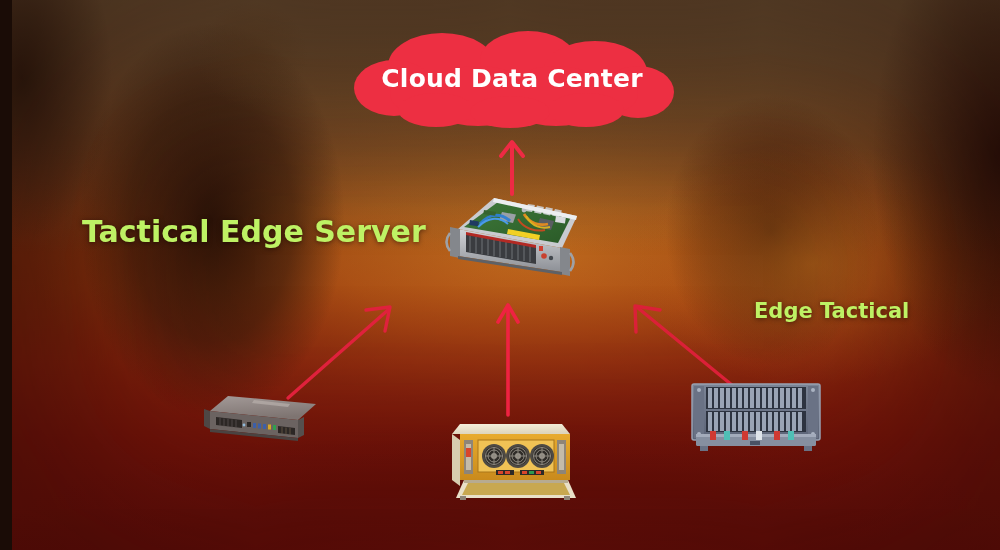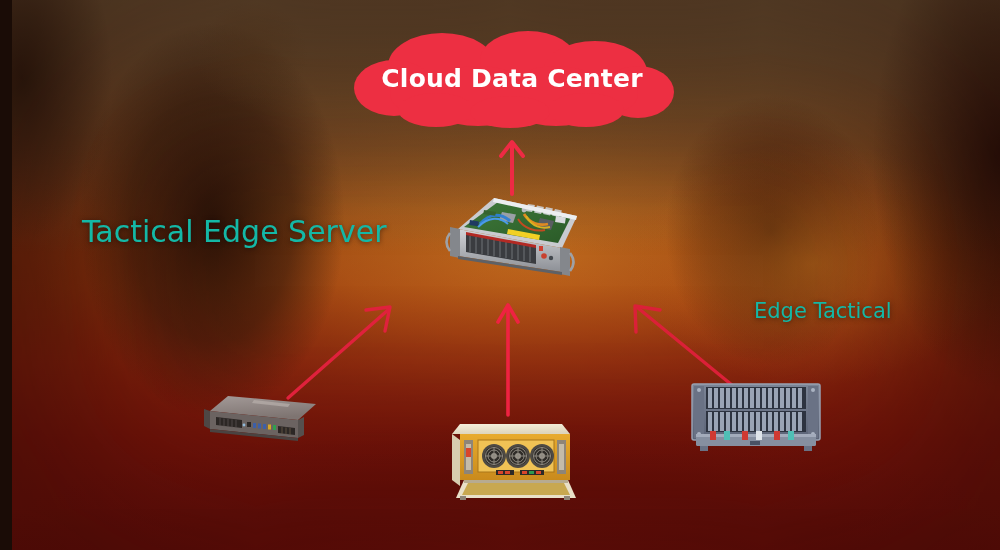--- a/index.html
+++ b/index.html
@@ -80,22 +80,22 @@
     color: #ffffff;
     font-size: 25px;
     font-weight: bold;
     letter-spacing: 0.2px;
     white-space: nowrap;
   }
 
   
   .scene-label {
     position: absolute;
-    color: #14b8a6;
-    font-weight: normal;
+    color: #bef264;
+    font-weight: bold;
     white-space: nowrap;
     text-shadow: 0 1px 5px rgba(20,6,2,0.55);
   }
   #label-tactical { left: 70px; top: 214px; font-size: 30px; }
   #label-edge     { left: 742px; top: 299px; font-size: 21px; }
 
   
   .arrow { position: absolute; overflow: visible; }
   #arrow-cloud { left: 470px; top: 134px; width: 60px; height: 62px; }
   #arrow-left  { left: 268px; top: 298px; width: 120px; height: 108px; }

